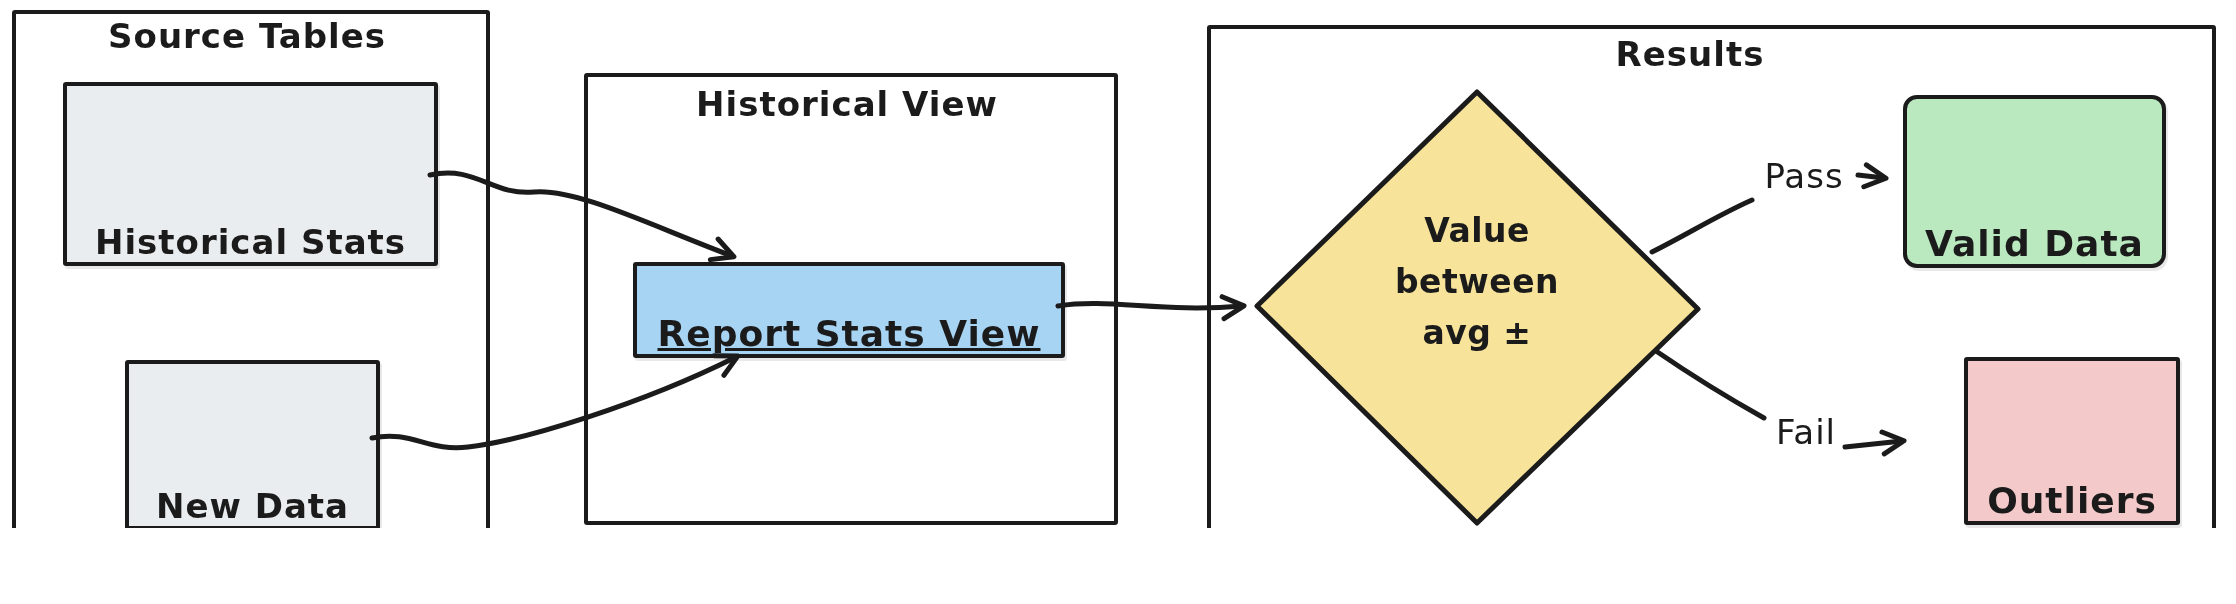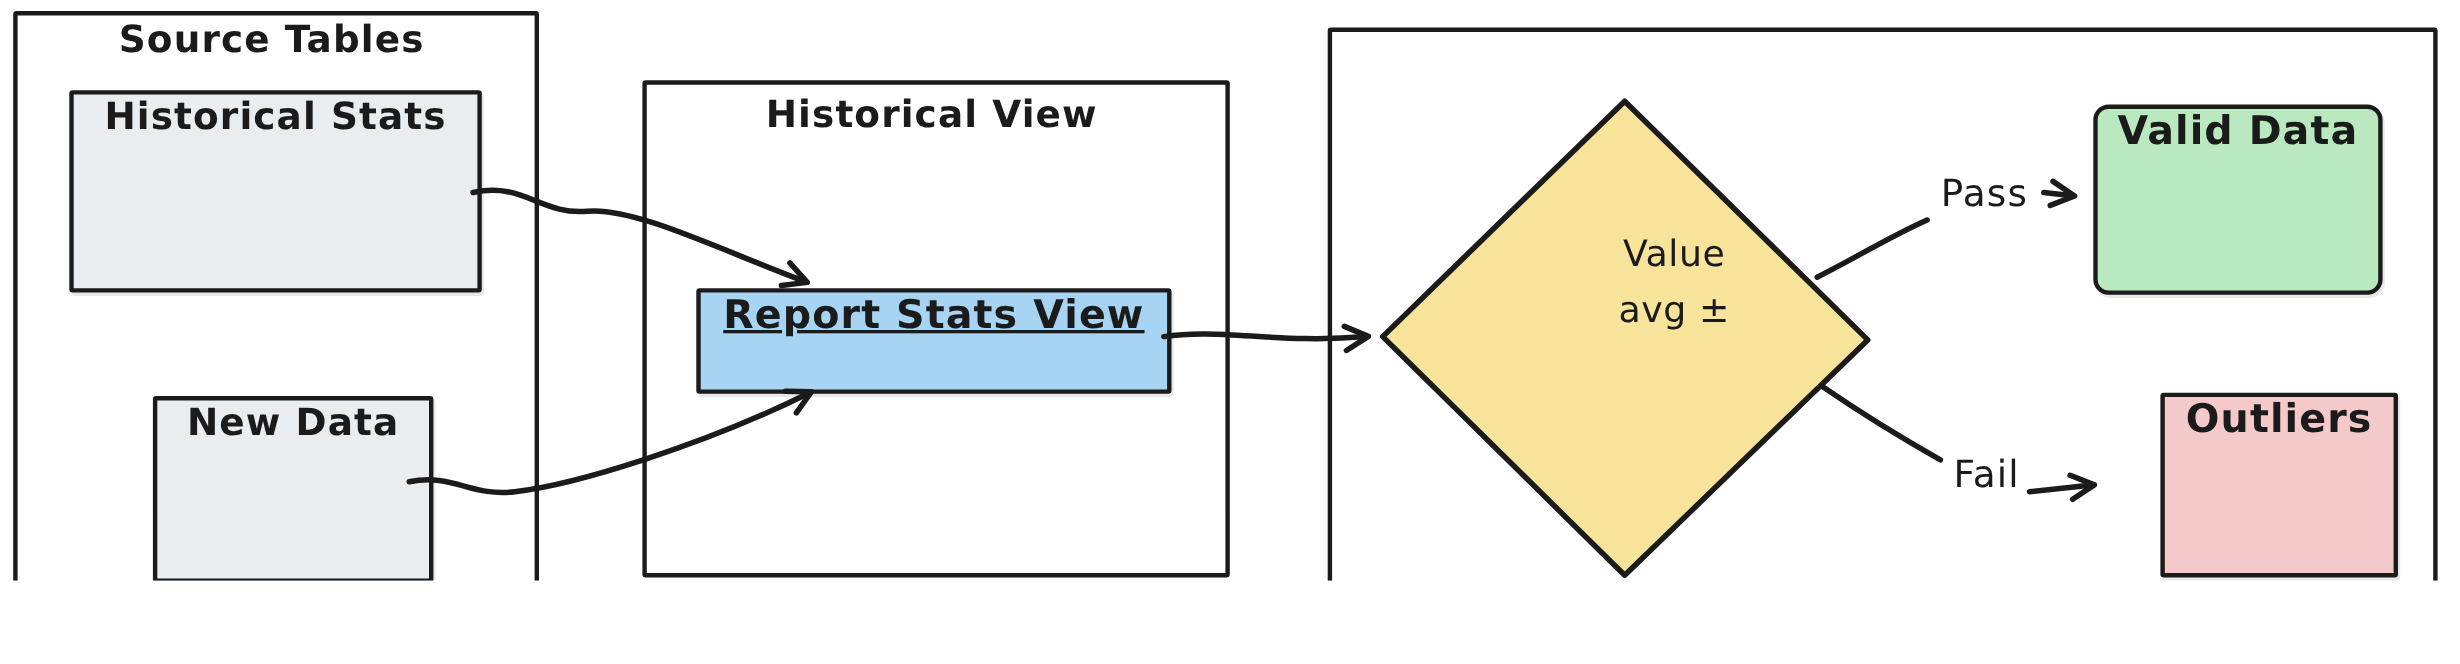--- a/index.html
+++ b/index.html
@@ -9,42 +9,42 @@
   }
   .container{
     position:absolute;border:4px solid #1b1b1b;border-radius:3px;background:transparent;
   }
   .container-title{
     position:absolute;text-align:center;font-size:34px;font-weight:600;letter-spacing:1px;
     color:#1b1b1b;white-space:nowrap;z-index:3;
   }
   .node{
     position:absolute;border:4px solid #1b1b1b;border-radius:3px;
-    display:flex;align-items:flex-start;justify-content:center;
+    display:flex;align-items:flex-end;justify-content:center;
     font-size:34px;font-weight:600;letter-spacing:1px;color:#1b1b1b;
     box-shadow:2px 3px 0 rgba(27,27,27,0.10);z-index:1;white-space:nowrap;
   }
   .node.gray{background:#e9edf0;}
   .node.blue{background:#a8d4f4;}
   .node.green{background:#bae8bf;}
   .node.pink{background:#f4c9c9;margin-left:37px;}
   #n-hist{left:63px;top:82px;width:367px;height:176px;}
-  #n-new{left:139px;top:360px;width:247px;height:162px;}
+  #n-new{left:125px;top:360px;width:247px;height:162px;}
   #n-report{left:633px;top:262px;width:424px;height:88px;font-size:36px;text-decoration:underline;}
   #n-valid{left:1903px;top:95px;width:255px;height:165px;font-size:36px;border-radius:14px;}
   #n-outliers{left:1927px;top:357px;width:208px;height:160px;font-size:36px;}
   #c-source{left:12px;top:10px;width:470px;height:582px;}
   #c-validation{left:584px;top:73px;width:526px;height:444px;}
   #c-results{left:1207px;top:25px;width:1001px;height:563px;}
   #t-source{left:47px;top:16px;width:400px;}
   #t-validation{left:647px;top:84px;width:400px;}
   #t-results{left:1490px;top:34px;width:400px;}
   .diamond-text{
-    position:absolute;left:1402px;top:205px;width:240px;z-index:3;
-    text-align:center;font-size:33px;line-height:51px;font-weight:400;letter-spacing:0.5px;
+    position:absolute;left:1357px;top:205px;width:240px;z-index:3;
+    text-align:center;font-size:33px;line-height:51px;font-weight:700;letter-spacing:0.5px;
   }
   .diamond-text span{display:block;}
   .edge-label{
     position:absolute;z-index:3;font-size:34px;font-weight:400;letter-spacing:1px;
     text-align:center;white-space:nowrap;
   }
   #lbl-pass{left:1756px;top:156px;width:96px;}
   #lbl-fail{left:1766px;top:412px;width:80px;}
   svg.overlay{position:absolute;left:0;top:0;z-index:2;}
 </style>
@@ -52,39 +52,41 @@
 <body>
 
 <div class="canvas">
 
   <div class="container" id="c-source"></div>
   <div class="container" id="c-validation"></div>
   <div class="container" id="c-results"></div>
 
   <div class="container-title" id="t-source">Source Tables</div>
   <div class="container-title" id="t-validation">Historical View</div>
+  <div class="container-title" id="t-results">Results</div>
 
   <div class="node gray" id="n-hist">
     <span>Historical Stats</span>
   </div>
   <div class="node gray" id="n-new">
     <span>New Data</span>
   </div>
   <div class="node blue" id="n-report">
     <span>Report Stats View</span>
   </div>
   <div class="node green" id="n-valid">
     <span>Valid Data</span>
   </div>
   <div class="node pink" id="n-outliers">
     <span>Outliers</span>
   </div>
 
   <div class="diamond-text">
     <span>Value</span>
+    <span>between</span>
     <span>avg ±</span>
   </div>
 
   <div class="edge-label" id="lbl-pass">Pass</div>
   <div class="edge-label" id="lbl-fail">Fail</div>
 
   <svg class="overlay" width="2236" height="604" viewBox="0 0 2236 604">
     <defs>
       <marker id="arrow" markerUnits="userSpaceOnUse" markerWidth="32" markerHeight="32" refX="24" refY="15" orient="auto">
         <path d="M5,4 L26,15 L5,26" fill="none" stroke="#1b1b1b" stroke-width="5" stroke-linecap="round" stroke-linejoin="round"></path>

